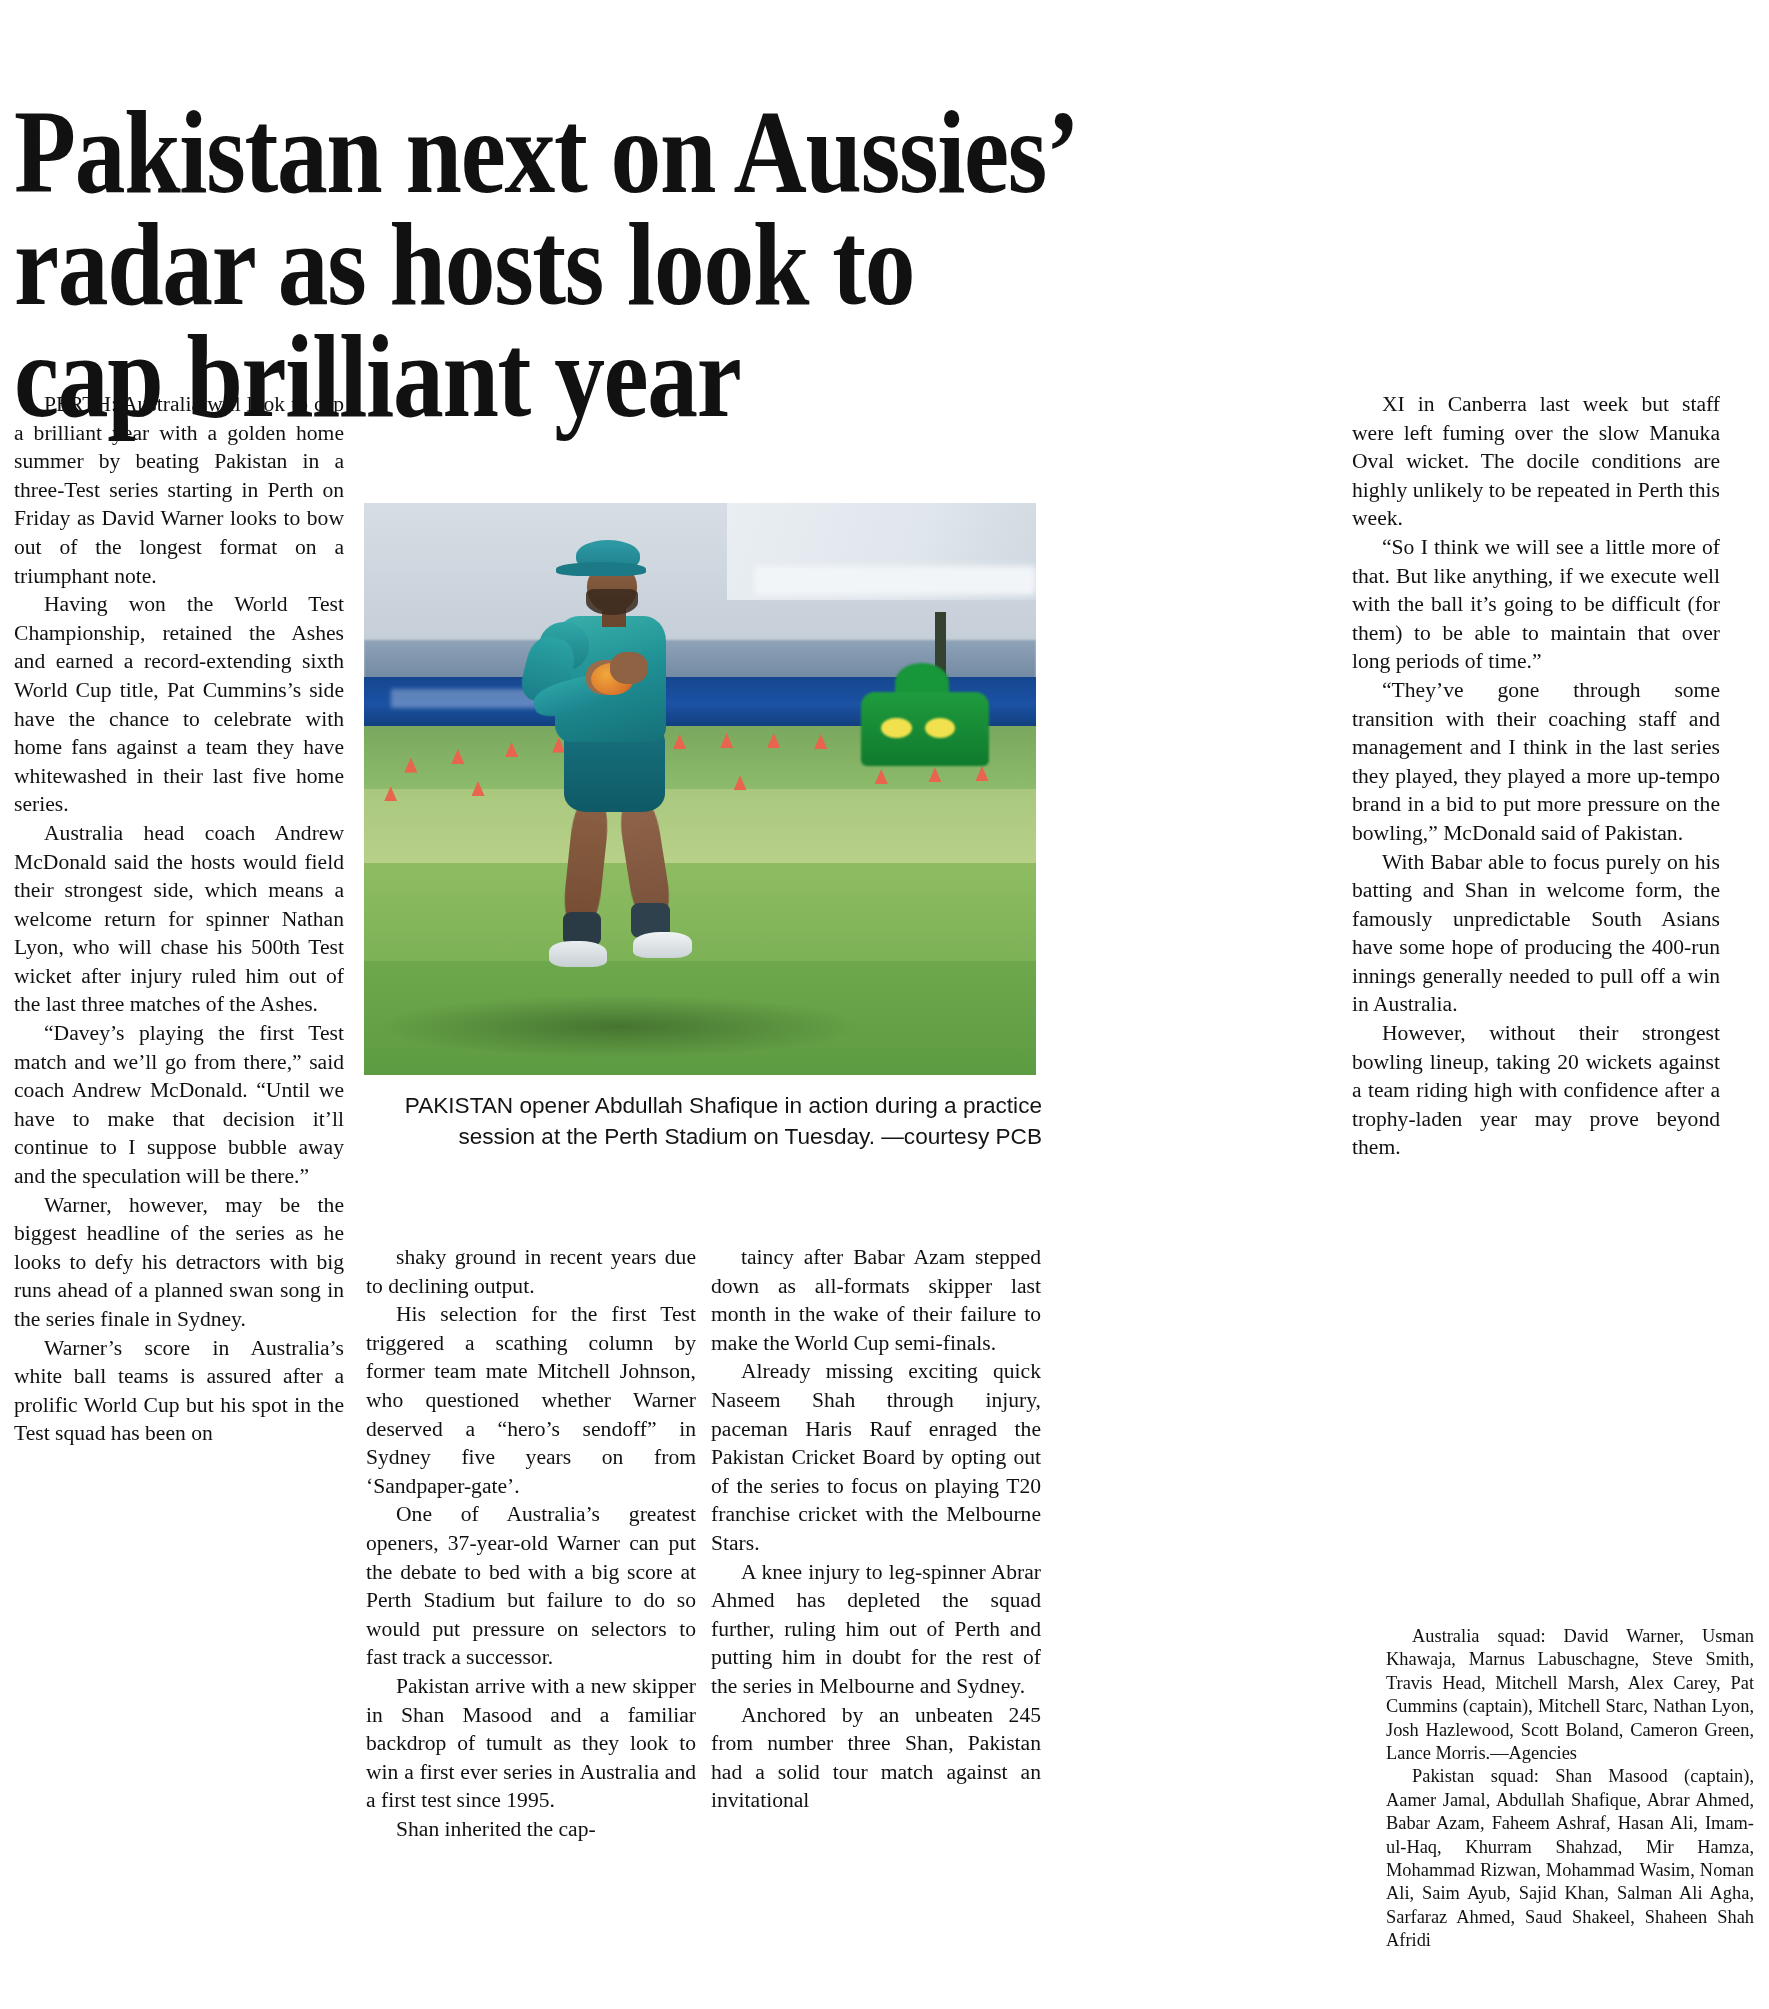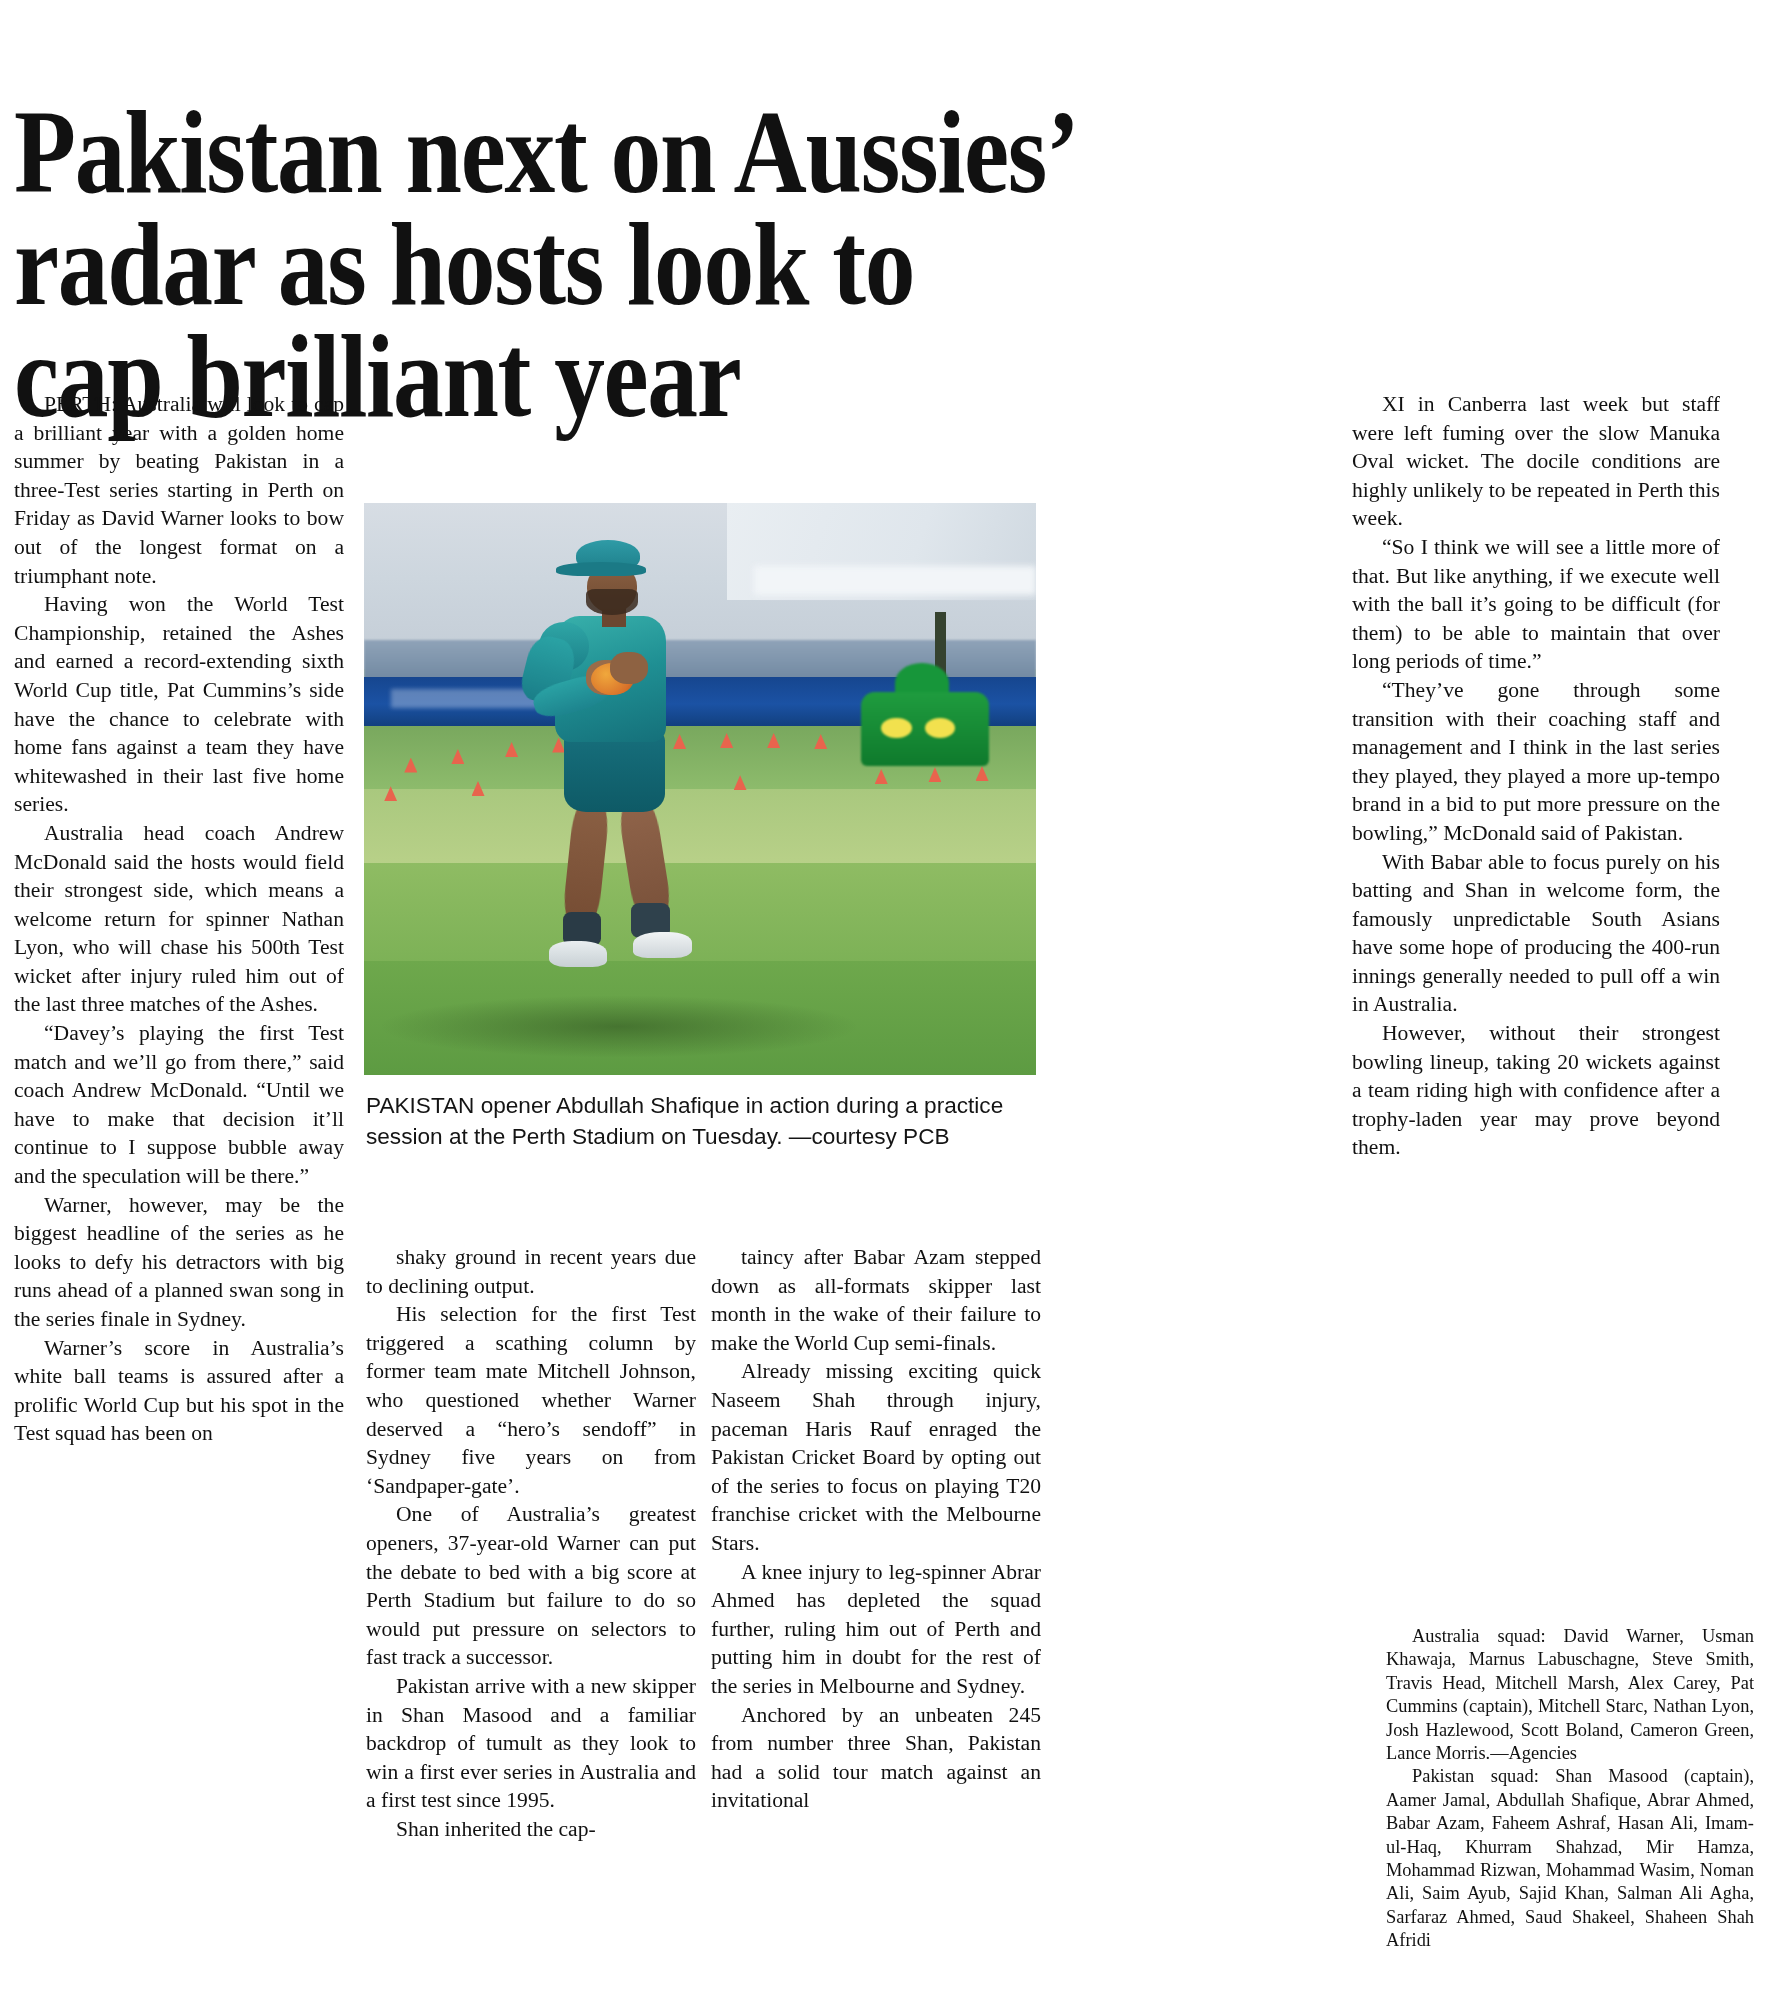--- a/index.html
+++ b/index.html
@@ -314,21 +314,21 @@
   
   .caption {
     position: absolute;
     left: 366px;
     top: 1090px;
     width: 676px;
     font-family: "Liberation Sans", "DejaVu Sans", sans-serif;
     font-size: 22.6px;
     line-height: 31px;
     color: #141414;
-    text-align: left;
+    text-align: right;
   }
 </style>
 </head>
 <body>
 
 <div class="page">
 
   <h1 class="headline">Pakistan next on Aussies’
 radar as hosts look to
 cap brilliant year</h1>

